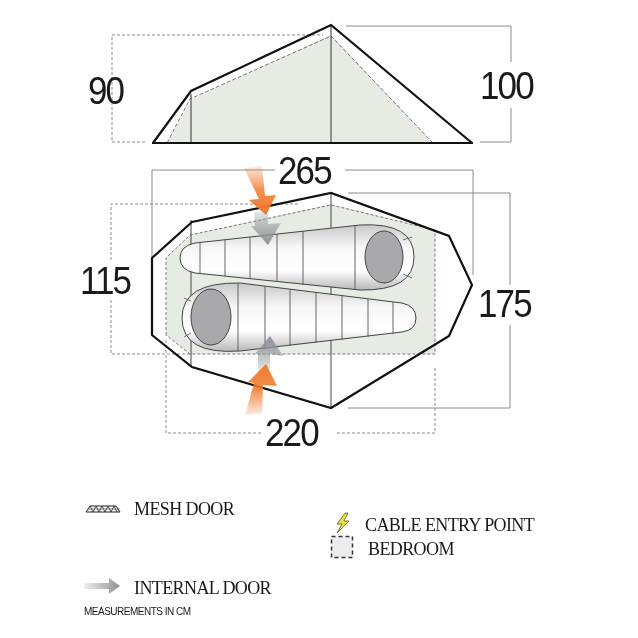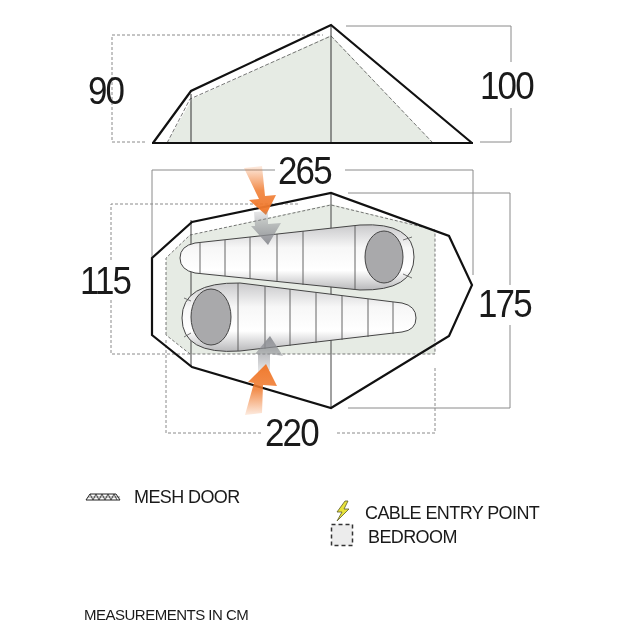--- a/index.html
+++ b/index.html
@@ -1,25 +1,25 @@
 <!DOCTYPE html>
 <html><head>
   <meta charset="utf-8">
   <style>
     html, body { margin: 0; padding: 0; background: #ffffff; }
     body { width: 638px; height: 638px; position: relative; overflow: hidden;
            font-family: "Liberation Sans", sans-serif; color: #1a1a1a; }
     .diagram { position: absolute; left: 0; top: 0; width: 638px; height: 470px; }
     .dim { position: absolute; font-family: "Liberation Sans", sans-serif; font-weight: 400;
            font-size: 38px; letter-spacing: -2px; color: #1a1a1a; line-height: 1; transform: scaleX(0.92); transform-origin: left top; }
-    .legend { position: absolute; left: 0; top: 478px; width: 638px; height: 120px; }
+    .legend { position: absolute; left: 0; top: 490px; width: 638px; height: 120px; font-family: Liberation Serif, serif; }
     .legend-item { position: absolute; display: flex; align-items: center; height: 24px; }
     .legend-label { font-size: 18px; letter-spacing: -0.6px; color: #1a1a1a; white-space: nowrap; }
     .legend-icon { display: inline-block; margin-right: 12px; }
-    .footer-note { position: absolute; left: 84px; top: 606px; font-size: 15px; letter-spacing: -0.5px; color: #1a1a1a; }
+    .footer-note { position: absolute; left: 84px; top: 606px; font-size: 10px; letter-spacing: -0.5px; color: #1a1a1a; }
   </style>
 </head>
 <body>
 
 <div class="diagram">
   <svg width="638" height="470" viewBox="0 0 638 470" xmlns="http://www.w3.org/2000/svg">
     <defs>
       <linearGradient id="bagGrad" x1="0" y1="0" x2="0" y2="1">
         <stop offset="0" stop-color="#c9c9cb"></stop>
         <stop offset="0.35" stop-color="#f7f7f7"></stop>
@@ -152,20 +152,34 @@
       <svg width="38" height="10" viewBox="0 0 38 10">
         <polygon points="2,8 6,2 32,2 36,8" fill="none" stroke="#222" stroke-width="1"></polygon>
         <path d="M6,2 L9,8 L12,2 L15,8 L18,2 L21,8 L24,2 L27,8 L30,2 L33,8" fill="none" stroke="#222" stroke-width="0.8"></path>
         <path d="M4,5 L36,5" stroke="#222" stroke-width="0.5"></path>
       </svg>
     </span>
     <span class="legend-label">MESH DOOR</span>
   </div>
 
 
+  <div class="legend-item" style="left:84px; top:86px;">
+    <span class="legend-icon">
+      <svg width="38" height="16" viewBox="0 0 38 16">
+        <defs>
+            <linearGradient id="lgG" x1="0" x2="1">
+              <stop offset="0" stop-color="#8f9196" stop-opacity="0.15"></stop>
+              <stop offset="1" stop-color="#8f9196"></stop>
+            </linearGradient>
+          </defs>
+        <path d="M0,5 L25,5 L25,0 L36,8 L25,16 L25,11 L0,11 Z" fill="url(#lgG)"></path>
+      </svg>
+    </span>
+    <span class="legend-label">INTERNAL DOOR</span>
+  </div>
 
   <div class="legend-item" style="left:333px; top:7px;margin-top:16px;">
     <span class="legend-icon" style="margin-right:12px;">
       <svg width="20" height="22" viewBox="0 0 20 22">
         <path d="M12,1 L4,12 L9,12 L4,21 L16,9 L11,9 L15,1 Z" fill="#e8e23a" stroke="#5a5a2a" stroke-width="0.8"></path>
       </svg>
     </span>
     <span class="legend-label">CABLE ENTRY POINT</span>
   </div>
 

